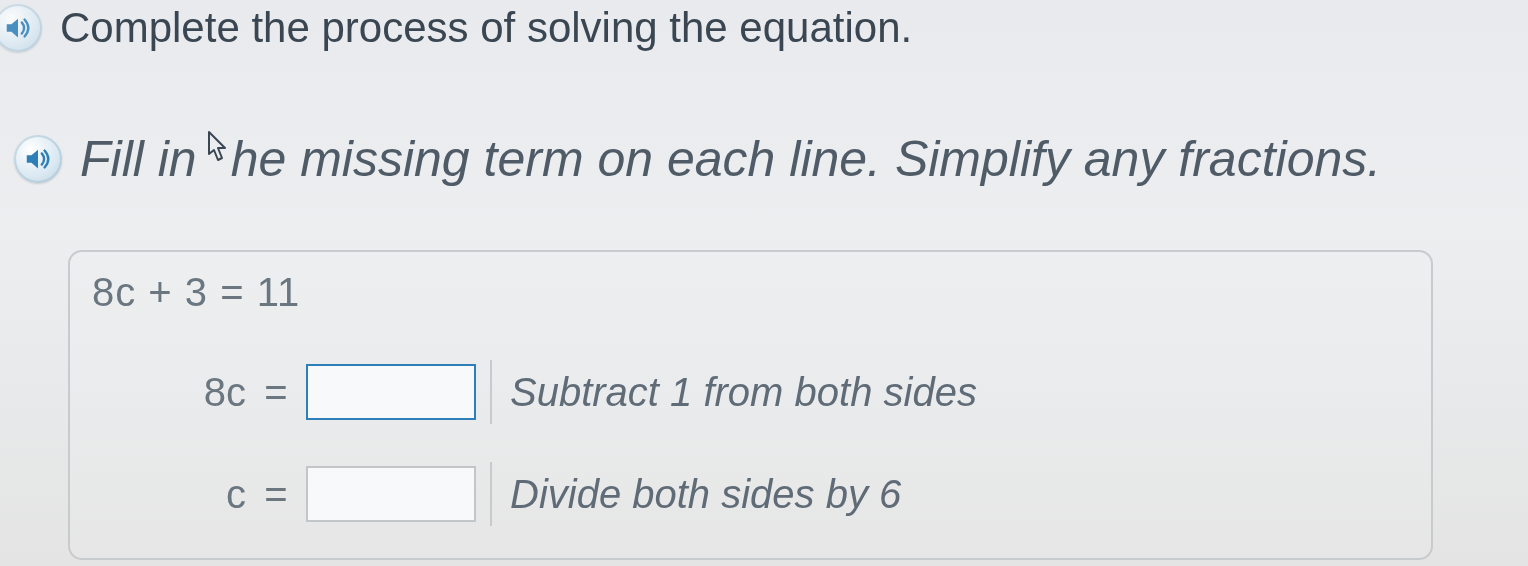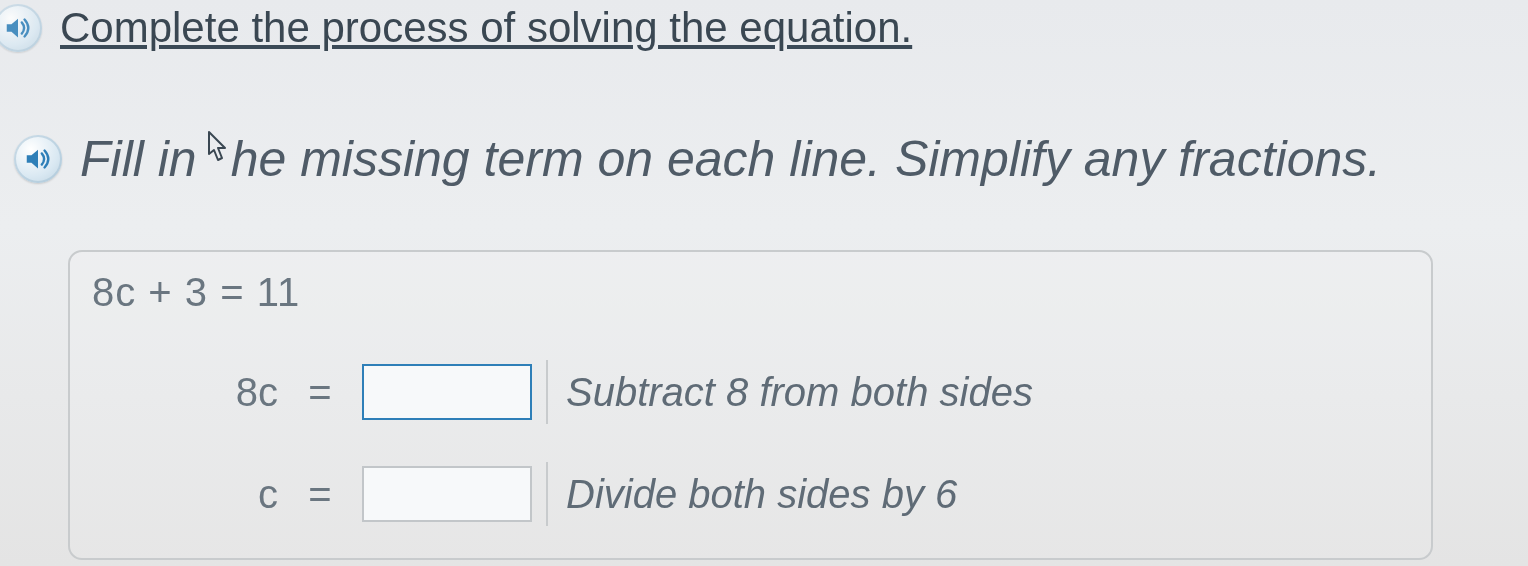--- a/index.html
+++ b/index.html
@@ -21,21 +21,21 @@
     border-radius: 50%;
     background: radial-gradient(circle at 35% 30%, #ffffff, #d9e8f2 60%, #bcd2e0);
     box-shadow: inset 0 0 0 2px rgba(160,190,210,0.5), 0 1px 2px rgba(0,0,0,0.15);
     display: flex;
     align-items: center;
     justify-content: center;
     flex-shrink: 0;
     cursor: pointer;
   }
   .audio-btn svg { display: block; }
-  .hdr1 { position: absolute; left: 0; top: 4px; padding-left: 14px; text-decoration: underline; }
+  .hdr1 { position: absolute; left: 0; top: 4px; padding-left: 14px; }
   .hdr1 .audio-btn { margin-left: -20px; opacity: 0.85; }
   .hdr1 .txt { font-size: 42px; color: #3a4752; }
   .hdr2 { position: absolute; left: 0; top: 130px; padding-left: 14px; }
   .hdr2 .txt { font-size: 50px; font-style: italic; color: #4f5b67; }
   .cursor-icon { position: relative; top: -6px; margin: 0 -4px 0 -2px; }
   .panel {
     position: absolute;
     left: 68px;
     top: 250px;
     width: 1365px;
@@ -49,25 +49,25 @@
     display: flex;
     align-items: center;
     font-size: 40px;
     color: #6a7680;
   }
   .eq-top { left: 22px; top: 18px; letter-spacing: 1px; }
   .eq-line { height: 64px; }
   .eq-l1 { left: 0; top: 108px; width: 100%; }
   .eq-l2 { left: 0; top: 210px; width: 100%; }
   .lhs {
-    width: 476px;
+    width: 420px;
     display: flex;
     align-items: center;
     justify-content: flex-end;
-    gap: 28px;
+    gap: 16px;
     padding-right: 14px;
   }
   .rhs {
     flex: 1;
     font-style: italic;
     color: #5f6b76;
     font-size: 40px;
     padding-left: 18px;
     border-left: 2px solid #c8cbcd;
     height: 100%;
@@ -116,21 +116,21 @@
 
 <div class="panel">
   <div class="eq-row eq-top">8c + 3 = 11</div>
 
   <div class="eq-row eq-line eq-l1">
     <div class="lhs">
       <span class="var">8c</span>
       <span class="eq-sign">=</span>
       <span class="inp focus"></span>
     </div>
-    <div class="rhs">Subtract 8 from both sides</div>
+    <div class="rhs">Subtract 1 from both sides</div>
   </div>
 
   <div class="eq-row eq-line eq-l2">
     <div class="lhs">
       <span class="var">c</span>
       <span class="eq-sign">=</span>
       <span class="inp"></span>
     </div>
     <div class="rhs">Divide both sides by 6</div>
   </div>

